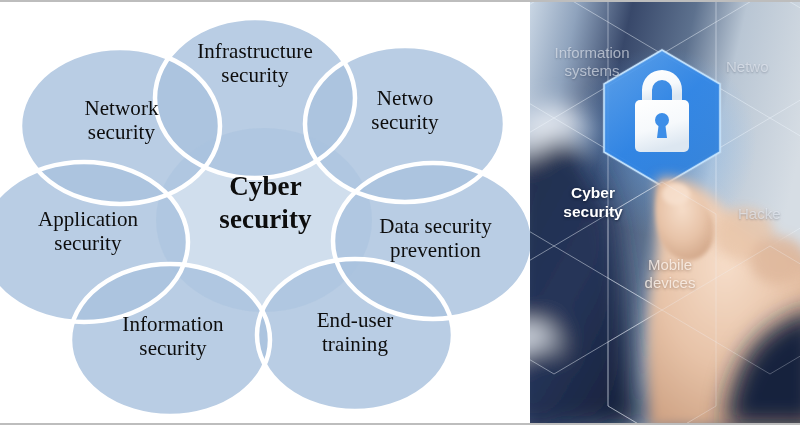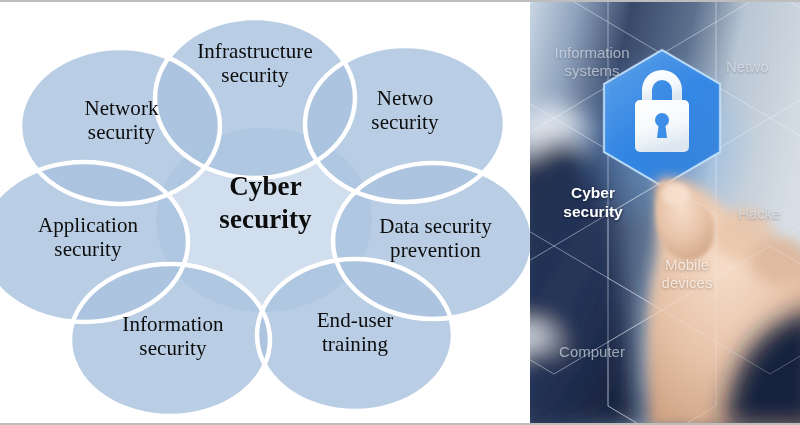--- a/index.html
+++ b/index.html
@@ -133,21 +133,21 @@
 
     <div class="petal-label" style="left:353px; top:213px; width:165px;font-family:Liberation Serif, serif;">Data security
 prevention</div>
 
     <div class="petal-label" style="left:275px; top:307px; width:160px;">End-user
 training</div>
 
     <div class="petal-label" style="left:88px; top:311px; width:170px;">Information
 security</div>
 
-    <div class="petal-label" style="left:8px; top:212px; width:160px;">Application
+    <div class="petal-label" style="left:8px; top:206px; width:160px;">Application
 security</div>
 
     <div class="petal-label" style="left:44px; top:95px; width:155px;text-align:center;">Network
 security</div>
 
     <div class="petal-label center" style="left:178px; top:168px; width:175px;">Cyber
 security</div>
   </div>
 
   <div id="photo-panel">
@@ -284,19 +284,18 @@
     <div class="hex-label dim" style="left:0px; top:42px; width:124px;">Information
 systems</div>
 
     <div class="hex-label dim" style="left:196px; top:56px; width:80px; text-align:left;">Netwo</div>
 
     <div class="hex-label bright" style="left:4px; top:182px; width:118px;">Cyber
 security</div>
 
     <div class="hex-label dim" style="left:208px; top:203px; width:80px; text-align:left;">Hacke</div>
 
-    <div class="hex-label warm" style="left:103px; top:254px; width:108px;">Mobile
+    <div class="hex-label warm" style="left:86px; top:254px; width:108px;">Mobile
 devices</div>
 
-    <div class="hex-label dim" style="left:6px; top:341px; width:112px;">Computer</div>
   </div>
 
 </div>
 
 </body></html>

